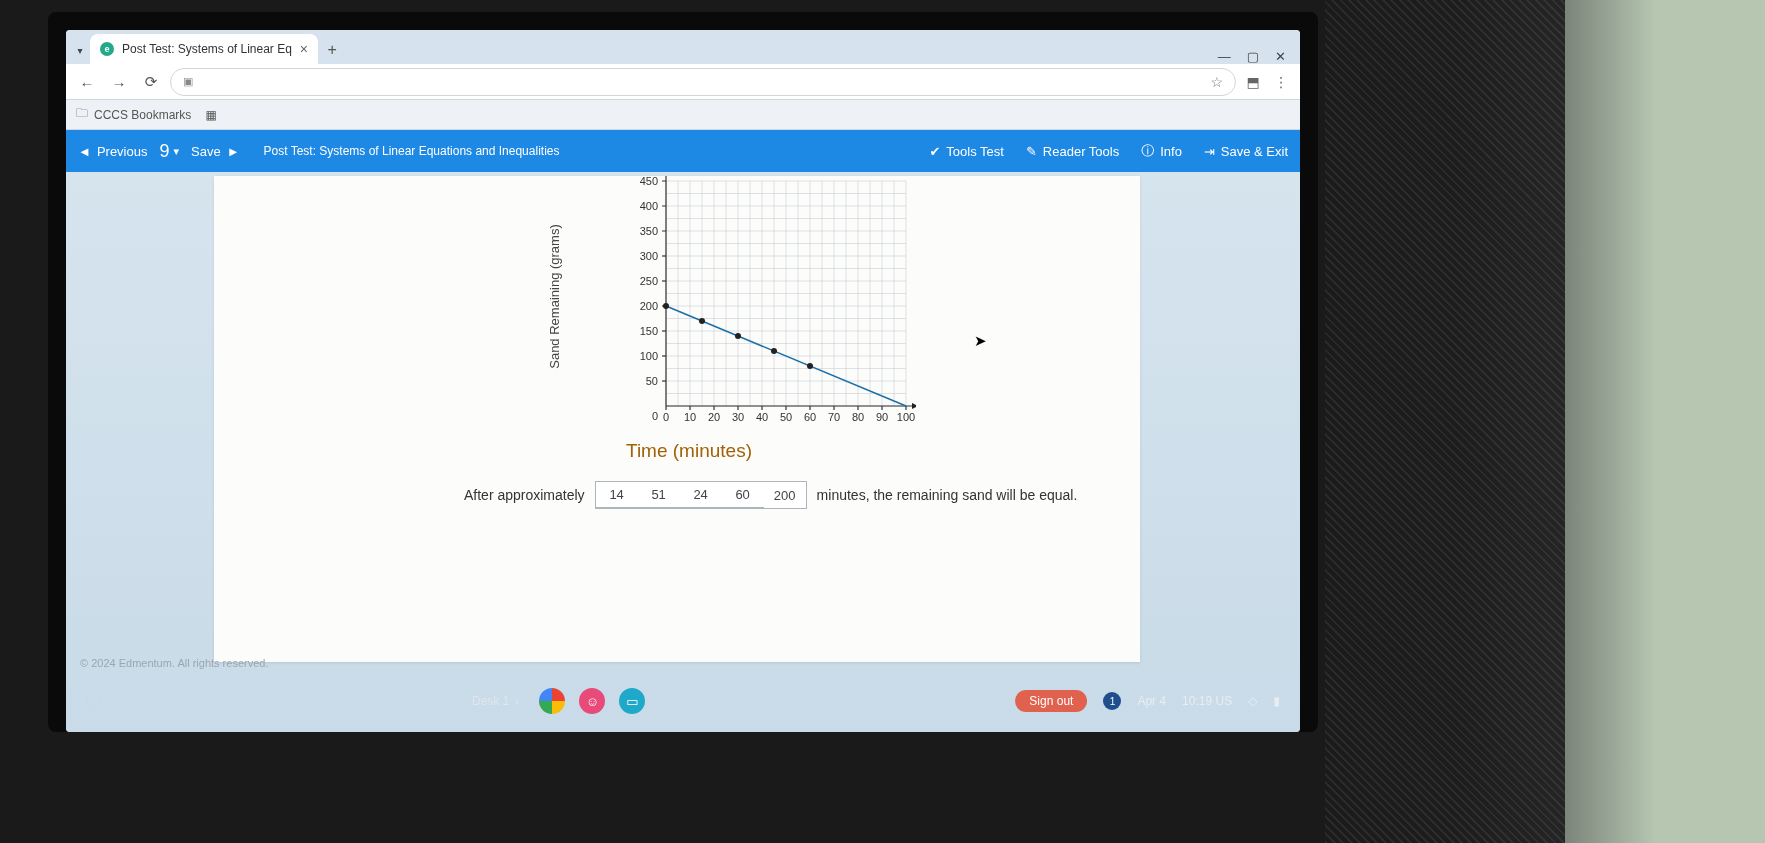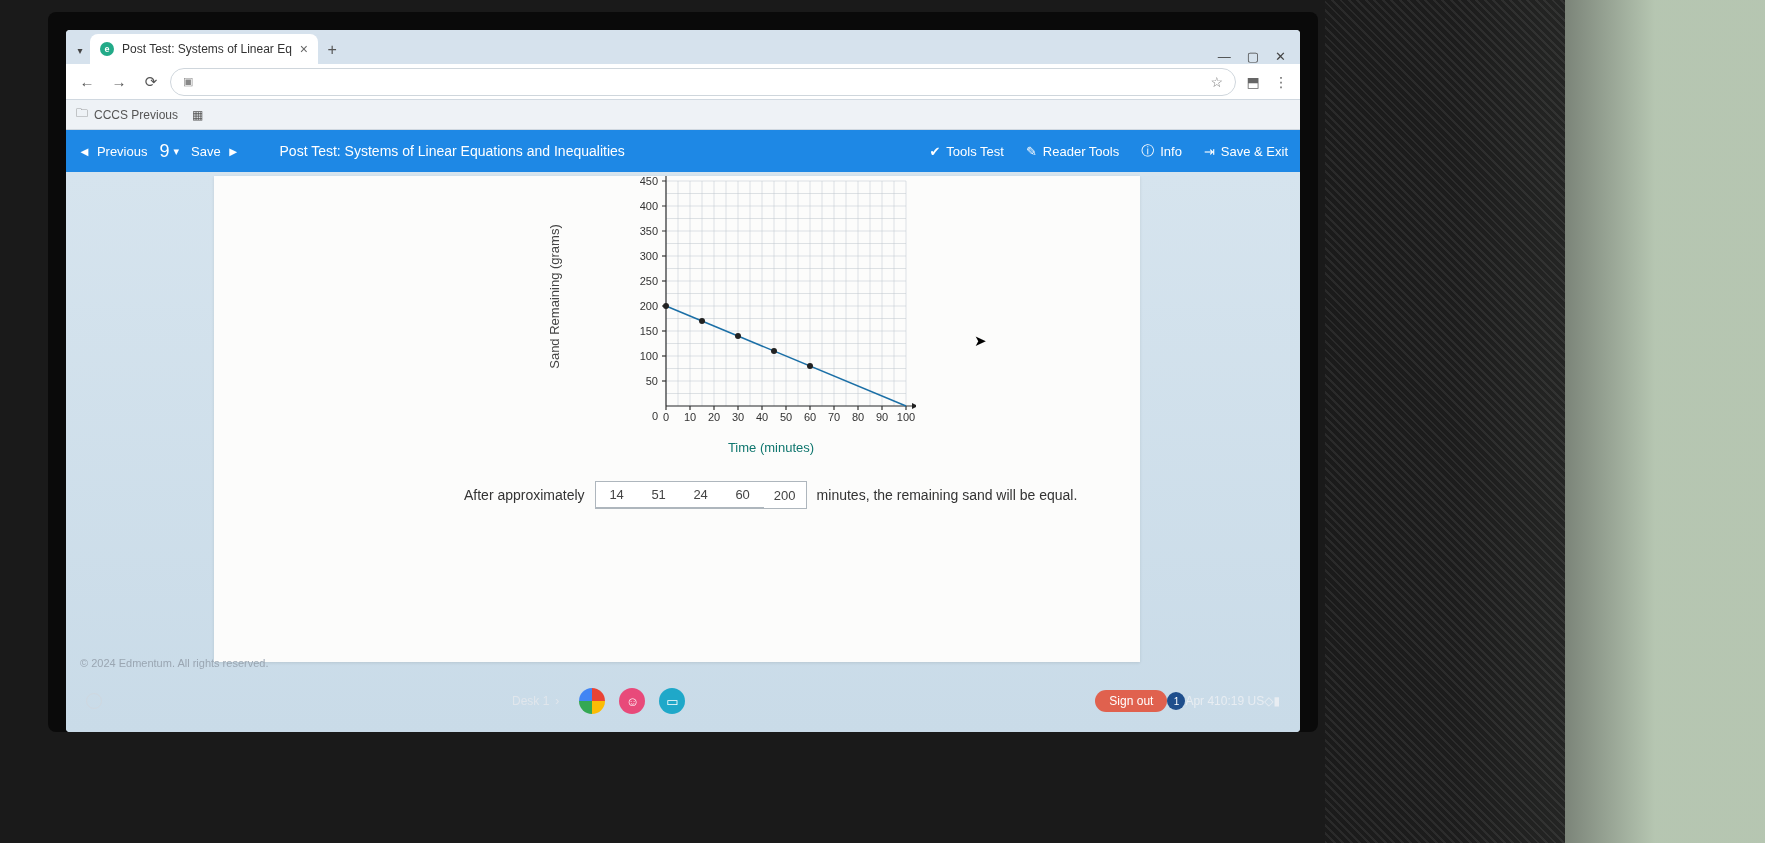--- a/index.html
+++ b/index.html
@@ -24,54 +24,54 @@
 .url-pill .star { margin-left:auto; color:#777; font-size:14px; }
 .ext-icon { width:22px; height:22px; display:flex; align-items:center; justify-content:center; color:#666; font-size:14px; }
 
 .bookmarks { height:30px; background:#eef2f6; display:flex; align-items:center; padding:0 10px; gap:14px; font-size:12px; color:#555; border-bottom:1px solid #d0d8e0;}
 .bk-item { display:flex; align-items:center; gap:6px; }
 
 
 .app-bar { height:42px; background:#1e88e5; color:#fff; display:flex; align-items:center; padding:0 12px; font-size:13px; gap:12px; }
 .app-bar .nav { display:flex; align-items:center; gap:6px; cursor:pointer; }
 .app-bar .qnum { display:flex; align-items:center; gap:4px; font-size:18px; }
-.app-bar .title { font-size:14px; margin-left:28px; }
+.app-bar .title { font-size:12px; margin-left:12px; }
 .app-bar .right { margin-left:auto; display:flex; align-items:center; gap:22px; font-size:13px; }
 .app-bar .right .item { display:flex; align-items:center; gap:6px; cursor:pointer; }
 
 
 .content-wrap { flex:1; background:linear-gradient(180deg,#d6e4ee,#c9dbe8); position:relative; overflow:hidden; }
 .paper { position:absolute; left:148px; top:4px; right:160px; bottom:70px; background:#fcfcfb; box-shadow:0 1px 3px rgba(0,0,0,.1); }
 
 .chart-zone { position:absolute; left:330px; top:0; width:440px; height:300px; }
 .ylabel { position:absolute; left:0; top:20px; width:20px; height:200px; display:flex; align-items:center; justify-content:center; }
 .ylabel span { transform:rotate(-90deg); white-space:nowrap; font-size:13px; color:#444; }
 .plot { position:absolute; left:82px; top:0; width:290px; height:250px; }
 .grid line { stroke:#bfc6cc; stroke-width:0.5; }
 .axis-line { stroke:#333; stroke-width:1.2; }
 .tick-label { font-size:11px; fill:#333; font-family:Arial; }
 .data-line { stroke:#1b6fa6; stroke-width:1.5; fill:none; }
 .data-pt { fill:#222; }
 .axis-letter { font-size:12px; fill:#222; font-weight:bold; }
-.xlabel { text-align:center; font-size:13px; color:#0f766e; position:absolute; left:82px; top:264px; width:290px; }
+.xlabel { font-size:19px; color:#a16207; position:absolute; left:82px; top:264px; width:290px; }
 
 .answer-row { position:absolute; left:250px; top:305px; display:flex; align-items:center; gap:10px; font-size:14px; color:#333; }
 .options { display:flex; flex-direction:row; border:1px solid #aeb6bd; }
 .options .opt { width:42px; height:26px; display:flex; align-items:center; justify-content:center; border-bottom:1px solid #aeb6bd; background:#fff; font-size:13px; color:#444; cursor:pointer;}
 .options .opt:last-child { border-bottom:none; }
 
 .footer { position:absolute; left:14px; bottom:63px; font-size:11px; color:#9aa6b2; }
 
 
 .shelf { height:34px; width:100%; position:absolute; bottom:14px; left:0; display:flex; align-items:center; padding:0 20px; color:#e8edf2; font-size:12px; }
 .shelf .launcher { width:16px; height:16px; border:1.5px solid #cfd8e0; border-radius:50%; }
 .shelf .desk { margin-left:auto; margin-right:20px; display:flex; align-items:center; gap:6px; color:#e0e6ec; }
 .shelf .apps { display:flex; gap:14px; align-items:center; }
 .shelf .app { width:26px; height:26px; border-radius:50%; display:flex; align-items:center; justify-content:center; font-size:13px; color:#fff; }
-.shelf .status { margin-left:auto; display:flex; align-items:center; gap:0; }
+.shelf .status { margin-left:auto; display:flex; align-items:center; gap:16px; }
 .shelf .signout { background:#e0614e; color:#fff; padding:4px 14px; border-radius:12px; font-size:12px; }
 .shelf .pill { width:18px; height:18px; border-radius:50%; background:#1e4e8c; color:#fff; display:flex; align-items:center; justify-content:center; font-size:10px; }
 
 .side-deco { position:absolute; right:0; top:0; width:440px; height:843px; background:linear-gradient(90deg,#222 0%, #383838 30%, #c7d9c2 75%); opacity:.9; }
 .mesh { position:absolute; right:200px; top:0; width:240px; height:843px; background:repeating-linear-gradient(45deg,#2b2b2b 0 2px,#1a1a1a 2px 6px); opacity:.9;}
 .cursor { position:absolute; font-size:15px; color:#000; }
 </style>
 </head>
 <body>
 
@@ -104,21 +104,21 @@
       <span class="site-icon">▣</span>
       <span class="star">☆</span>
     </div>
     <div class="ext-icon">⬒</div>
     <div class="ext-icon">⋮</div>
   </div>
 
   <div class="bookmarks">
     <div class="bk-item">
       <span>🗀</span>
-      <span>CCCS Previous</span>
+      <span>CCCS Bookmarks</span>
     </div>
     <div class="bk-item">
       <span>▦</span>
     </div>
   </div>
 
   <div class="app-bar">
     <div class="nav">
       <span>◄</span>
       <span>Previous</span>

